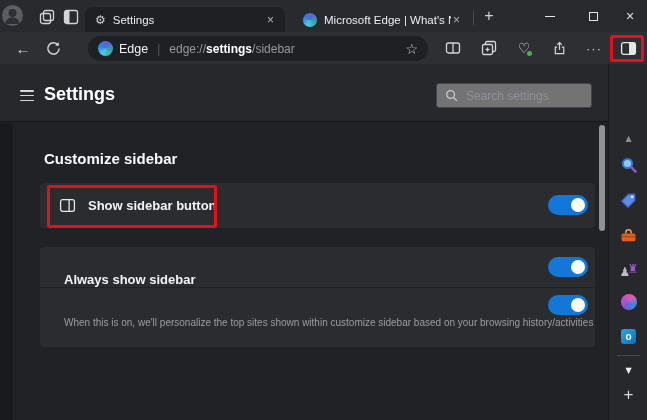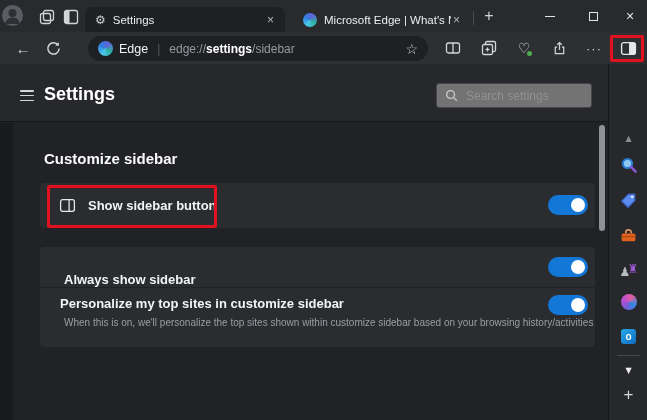--- a/index.html
+++ b/index.html
@@ -229,21 +229,20 @@
     </div>
 
     <div class="card card2">
       <span class="row-label">Always show sidebar</span>
       <span class="toggle t2">
           <i></i>
         </span>
     </div>
 
     <div class="card card3">
-      <span class="row-label">Personalize my top sites in customize sidebar</span>
       <span class="row-desc">When this is on, we'll personalize the top sites shown within customize sidebar based on your browsing history/activities</span>
       <span class="toggle t3">
           <i></i>
         </span>
     </div>
 
     <div class="scroll-thumb"></div>
   </div>
 
   <div class="edge-sidebar">

